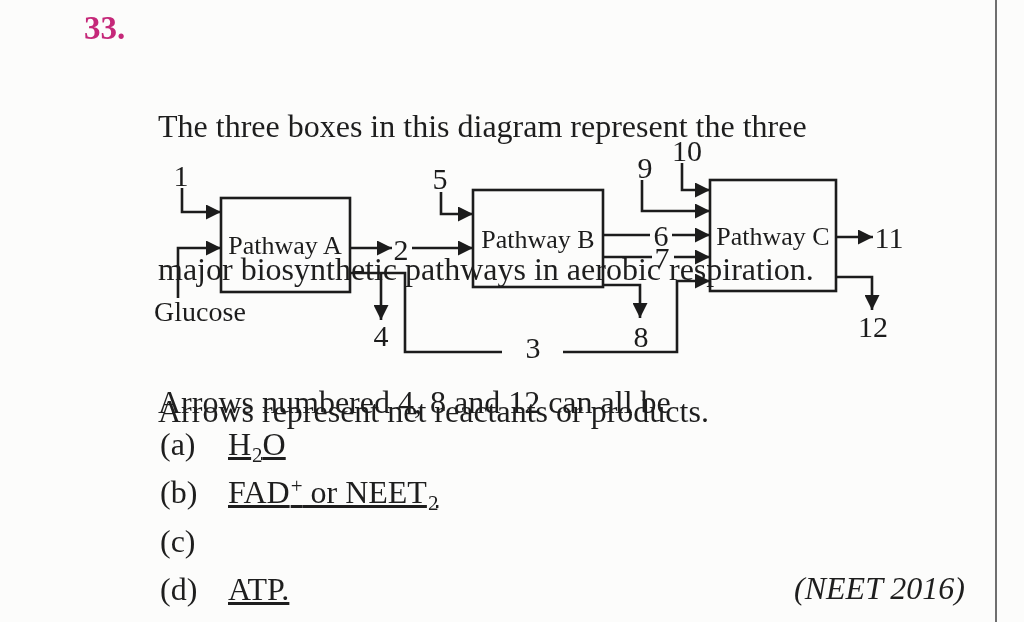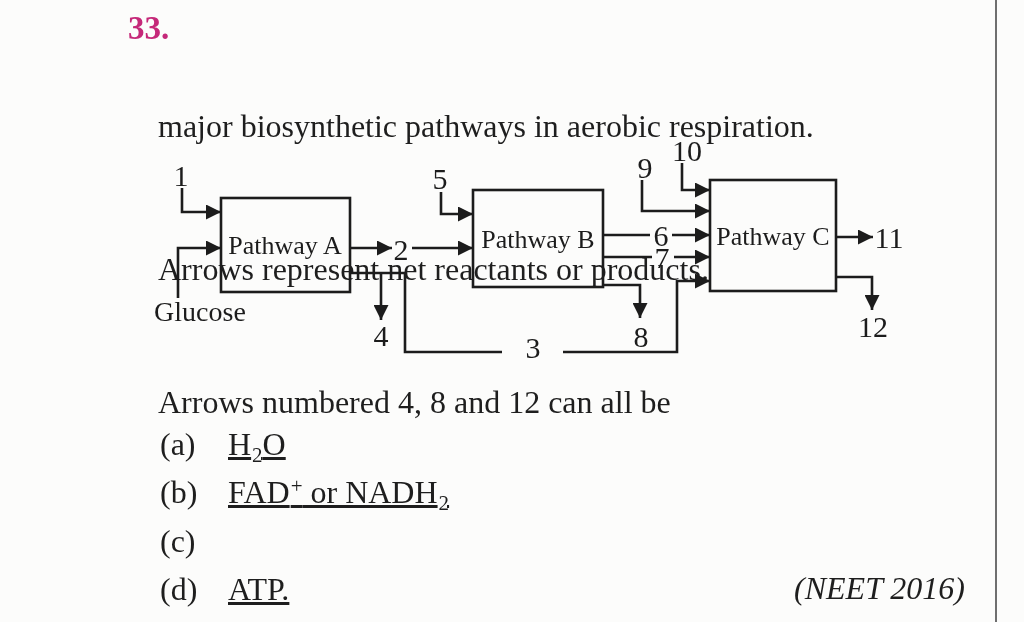--- a/index.html
+++ b/index.html
@@ -45,23 +45,24 @@
     font-size:32px;font-style:italic;white-space:pre;
   }
   .page-rule{
     position:absolute;left:995px;top:0;width:2px;height:622px;
     background:#6f6f6f;
   }
 </style>
 </head>
 <body>
 
-<div class="qnum" style="color: rgb(197, 40, 121); margin-left: 44px;">33.</div>
+<div class="qnum" style="color: rgb(197, 40, 121);">33.</div>
 
 <div class="qtext">
+  <div>The three boxes in this diagram represent the three</div>
   <div>major biosynthetic pathways in aerobic respiration.</div>
   <div>Arrows represent net reactants or products.</div>
 </div>
 
 <svg class="diagram-svg" width="1024" height="622" viewBox="0 0 1024 622">
   <defs>
     <marker id="ah" viewBox="0 0 10 10" refX="10" refY="5" markerWidth="18" markerHeight="15" markerUnits="userSpaceOnUse" orient="auto">
       <path d="M0,0 L10,5 L0,10 Z" fill="#1c1c1c"></path>
     </marker>
   </defs>
@@ -122,21 +123,21 @@
 
 <div class="stem">Arrows numbered 4, 8 and 12 can all be</div>
 
 <div class="options" id="options">
     <div class="opt-row">
       <span class="opt-label">(a)</span>
       <span class="opt-text"><span>H</span><span class="sub">2</span><span>O</span></span>
     </div>
     <div class="opt-row">
       <span class="opt-label">(b)</span>
-      <span class="opt-text"><span>FAD</span><span class="sup">+</span><span> or NADH</span><span class="sub">2</span></span>
+      <span class="opt-text"><span>FAD</span><span class="sup">+</span><span> or NEET</span><span class="sub">2</span></span>
     </div>
     <div class="opt-row">
       <span class="opt-label">(c)</span>
     </div>
     <div class="opt-row">
       <span class="opt-label">(d)</span>
       <span class="opt-text"><span>ATP.</span></span>
     </div>
   </div>
 

